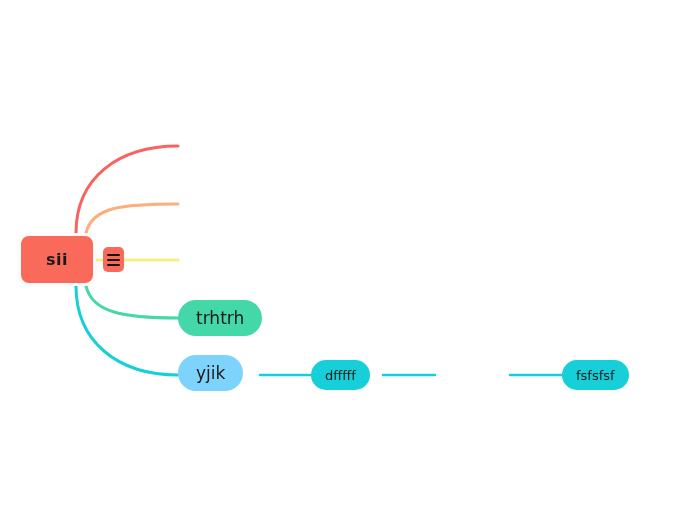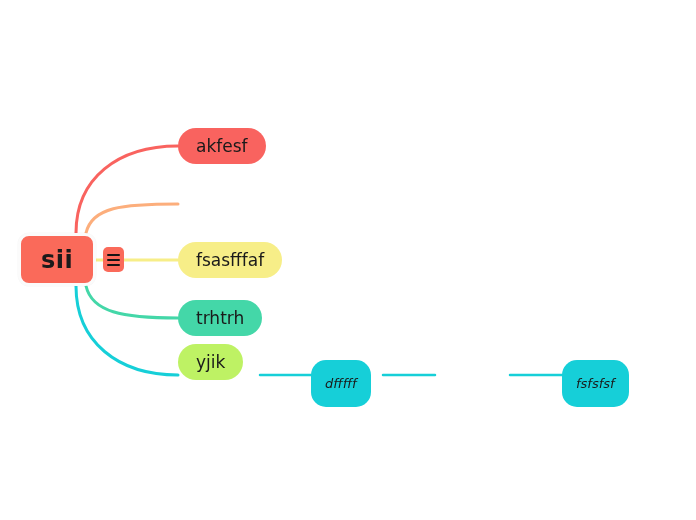--- a/index.html
+++ b/index.html
@@ -39,21 +39,21 @@
   }
   
   #root-node {
     left: 18px;
     top: 233px;
     width: 78px;
     height: 53px;
     background: #FA6A5A;
     border: 3px solid #fbfbfb;
     border-radius: 11px;
-    font-size: 24px;
+    font-size: 16px;
     font-weight: bold;
     letter-spacing: 0.5px;
     box-shadow: 0 0 0 0.5px rgba(0,0,0,0.03);
   }
   
   #root-toggle {
     position: absolute;
     left: 103px;
     top: 247px;
     width: 21px;
@@ -75,25 +75,24 @@
   }
   
   .pill-l1 {
     height: 36px;
     border-radius: 18px;
     font-size: 17px;
     padding: 0 18px;
   }
   
   .pill-l2 {
-    height: 47px;
+    height: 30px;
     border-radius: 15px;
     font-size: 13px;
     padding: 0 14px;
-    font-style: italic;
   }
 </style>
 </head>
 <body>
 
 <div id="mindmap-canvas">
 
   <svg id="connector-layer" viewBox="0 0 696 520" width="696" height="520">
 
     <path d="M 76 233 C 76 178 118 146 178 146" fill="none" stroke="#F9635F" stroke-width="3" stroke-linecap="round"></path>
@@ -112,27 +111,25 @@
   </svg>
 
   <div class="node" id="root-node">sii</div>
 
   <div id="root-toggle">
     <span class="bar"></span>
     <span class="bar"></span>
     <span class="bar"></span>
   </div>
 
-  <div class="node pill-l1" style="left:178px; top:128px; background:#F9635F;">akfesf</div>
 
 
-  <div class="node pill-l1" style="left:178px; top:242px; background:#F7EE88;">fsasfffaf</div>
 
   <div class="node pill-l1" style="left:178px; top:300px; background:#44D7A8;">trhtrh</div>
 
-  <div class="node pill-l1" style="left:178px; top:344px; background:#bef264;">yjik</div>
+  <div class="node pill-l1" style="left:178px; top:355px; background:#7dd3fc;">yjik</div>
 
   <div class="node pill-l2" style="left:311px; top:360px; background:#16CFD8;">dfffff</div>
 
 
   <div class="node pill-l2" style="left:562px; top:360px; background:#16CFD8;">fsfsfsf</div>
 
 </div>
 
 </body></html>

